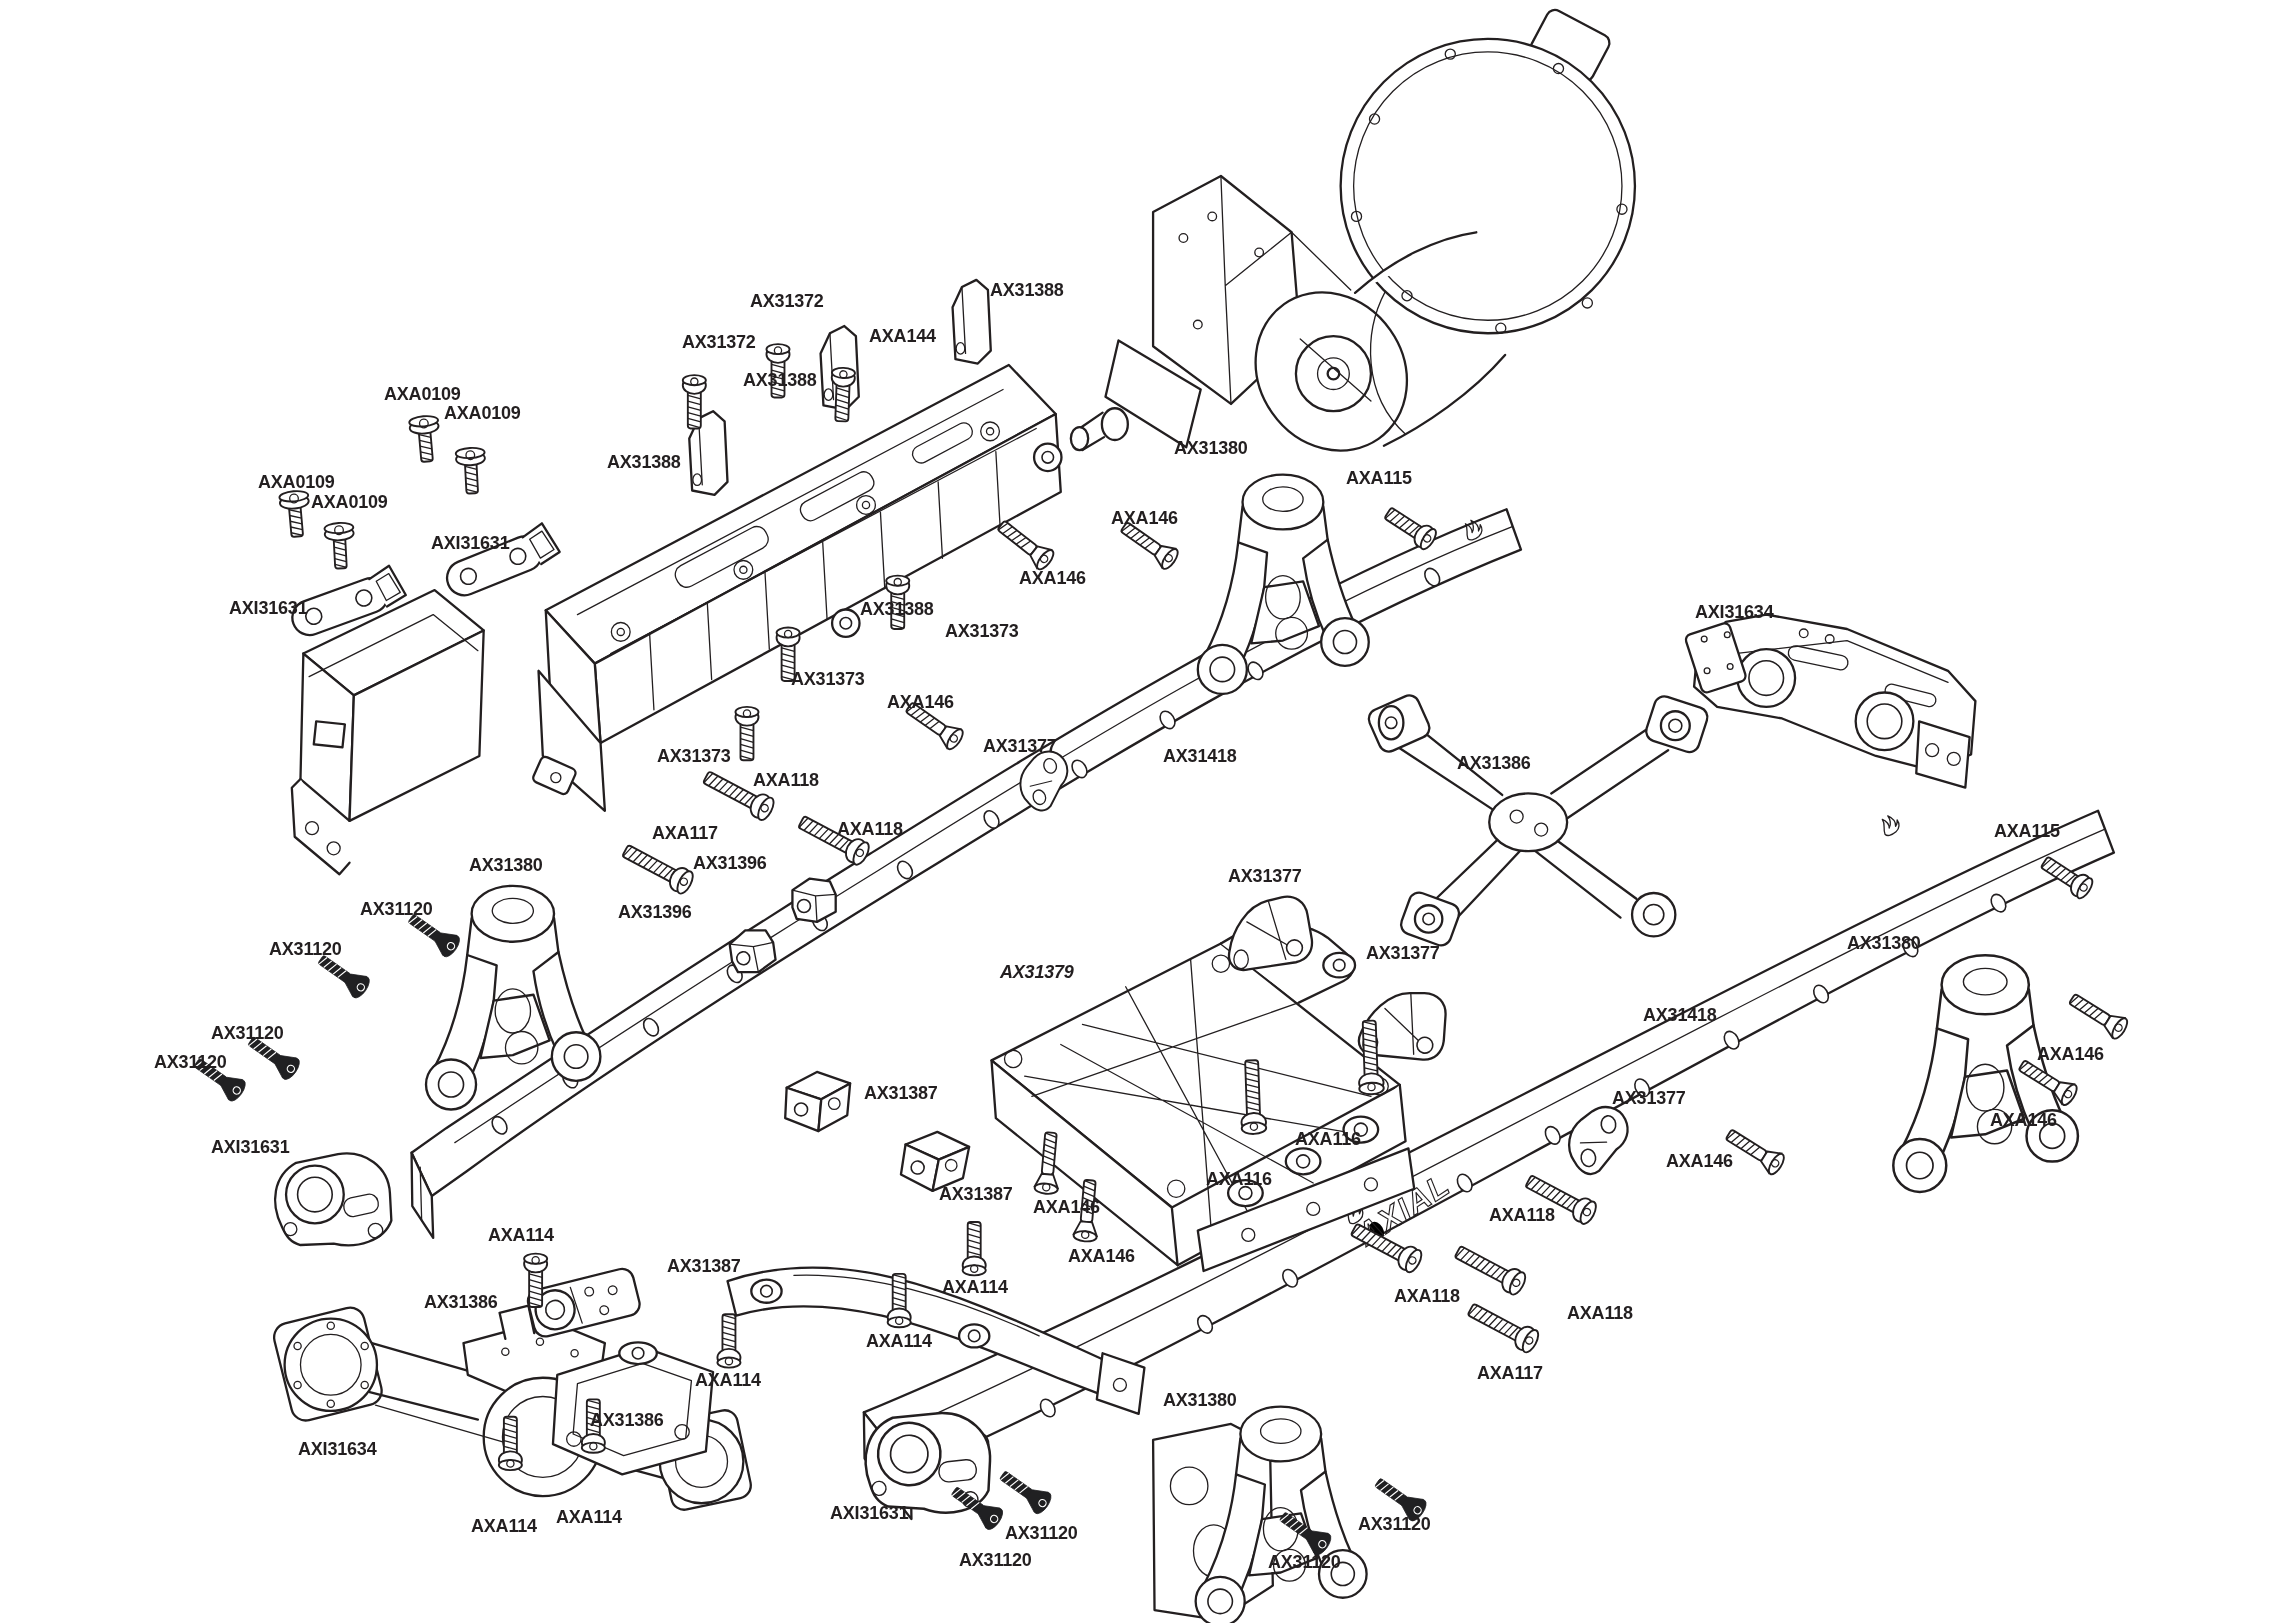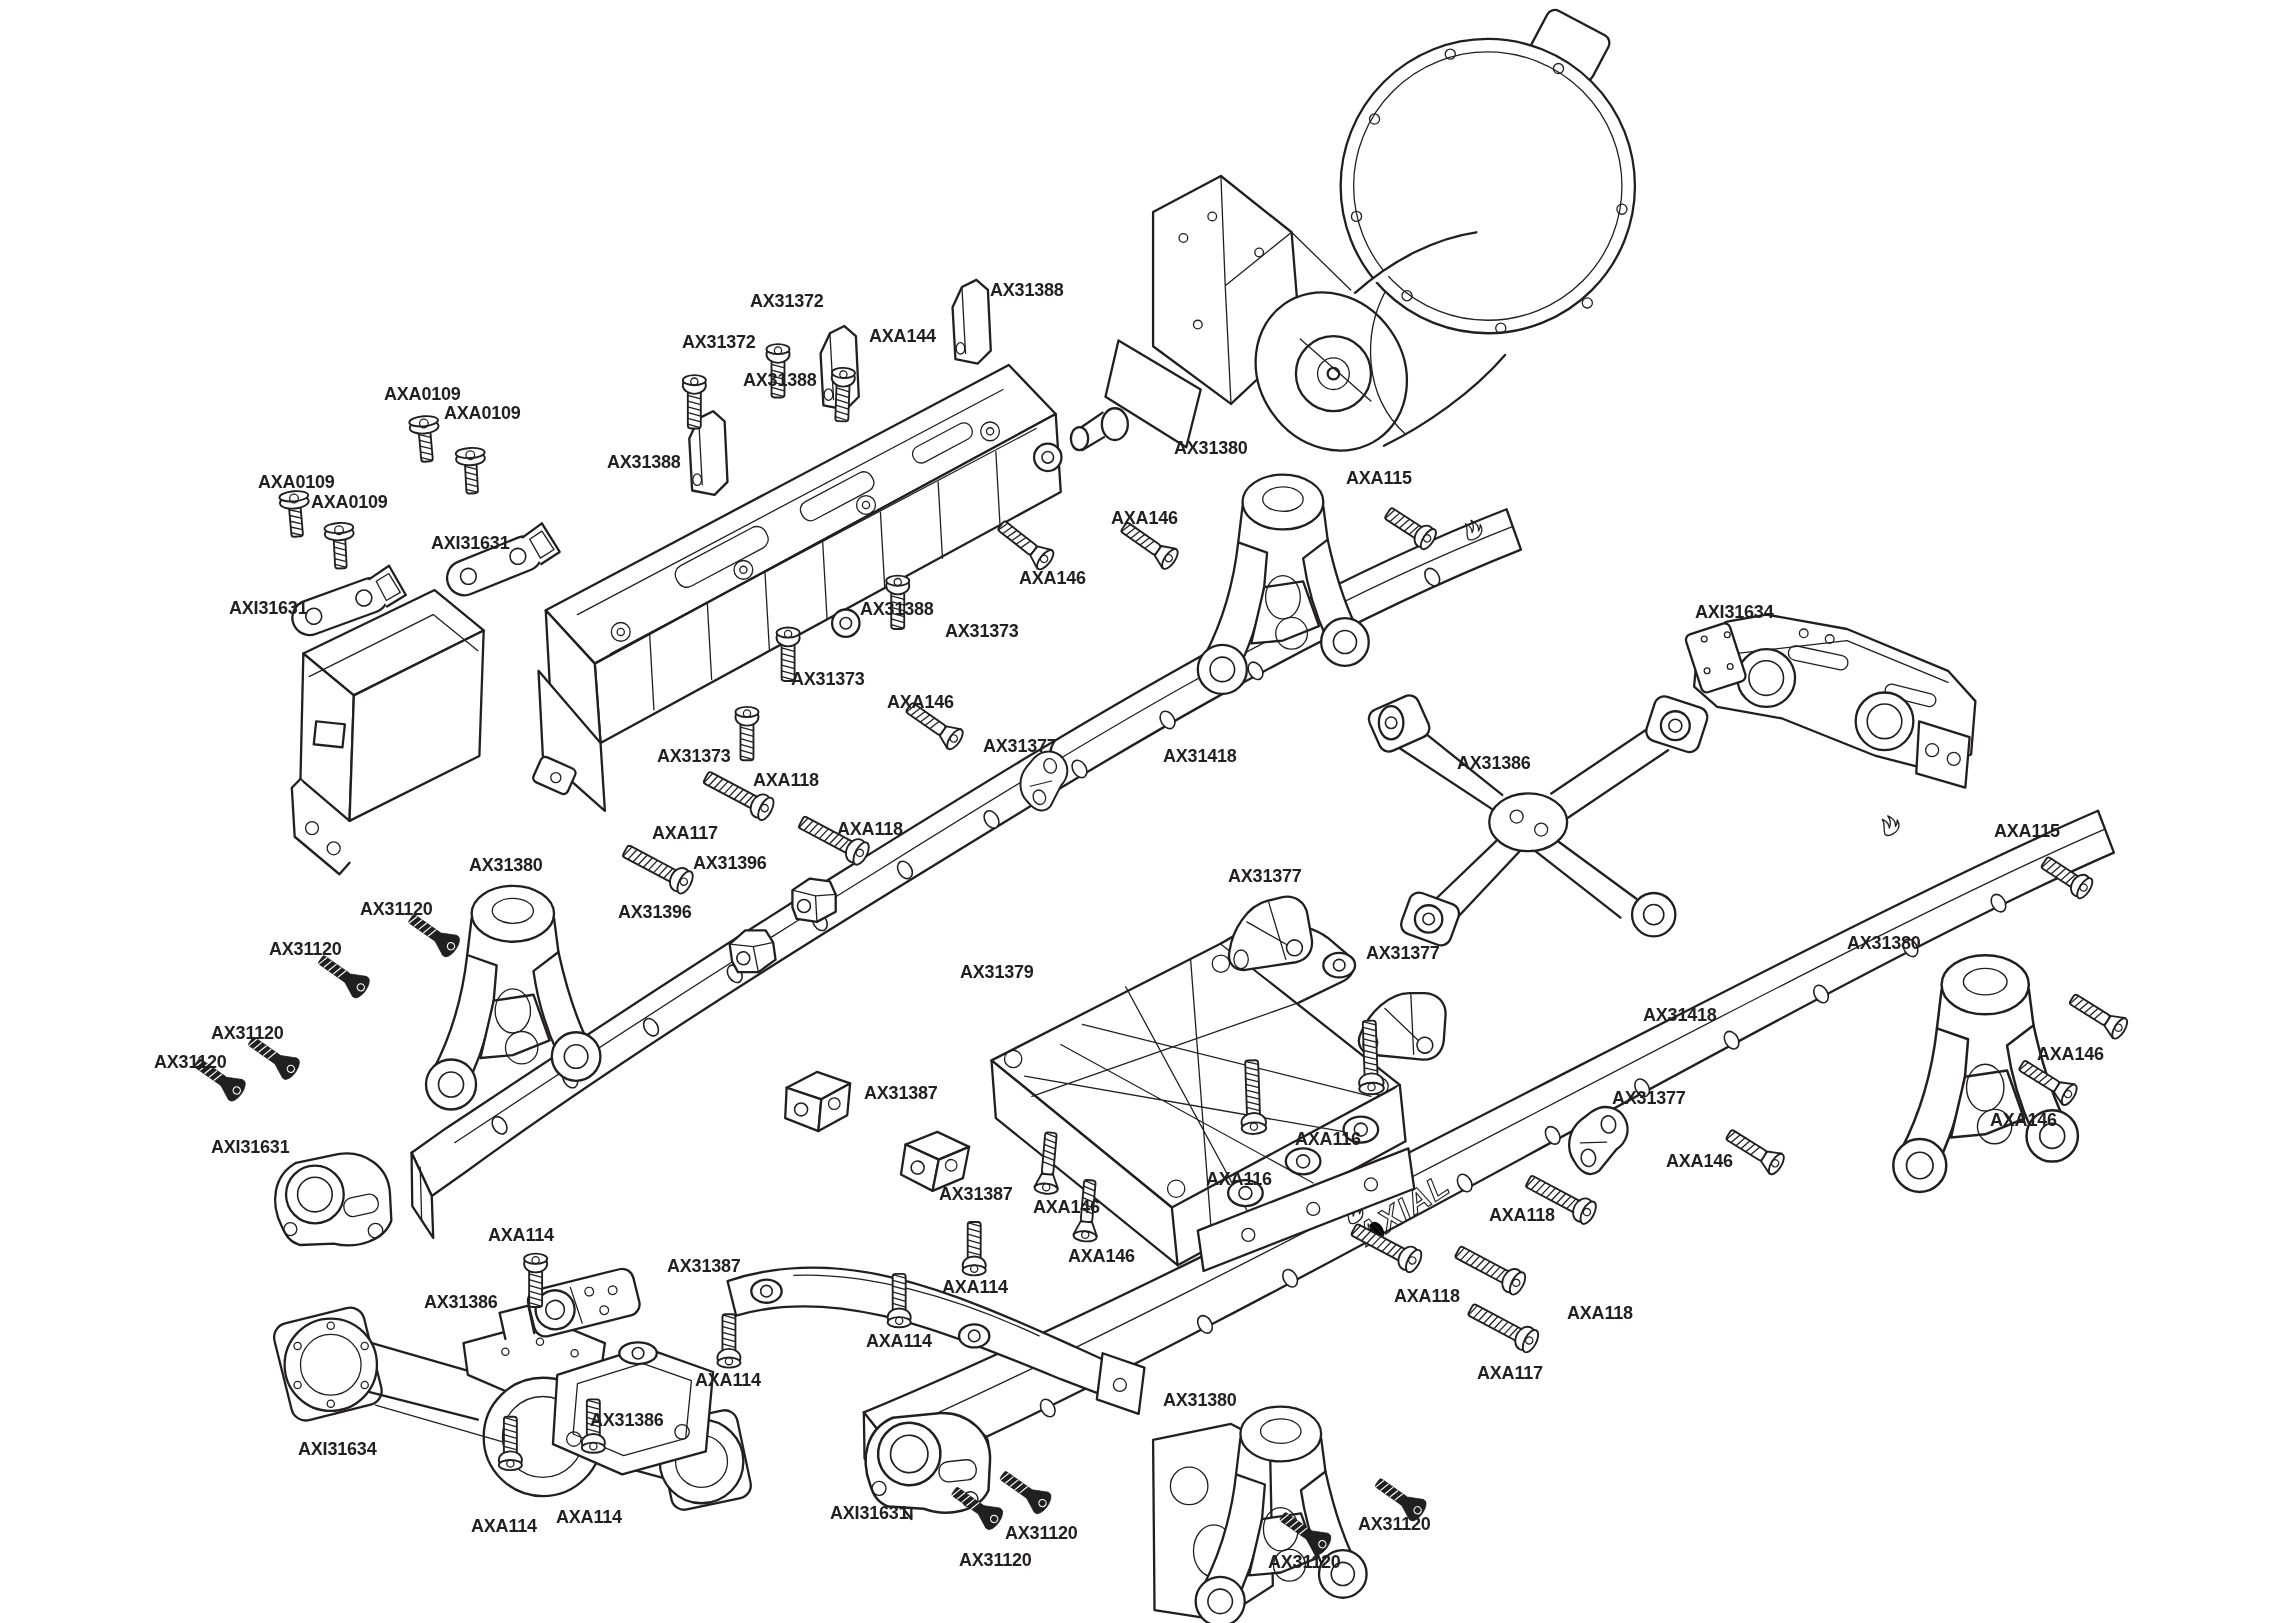--- a/index.html
+++ b/index.html
@@ -462,21 +462,21 @@
       <div class="part-label" style="left: 1847px; top: 934px;">AX31380</div>
       <div class="part-label" style="left: 2037px; top: 1045px;">AXA146</div>
       <div class="part-label" style="left: 1990px; top: 1111px;">AXA146</div>
       <div class="part-label" style="left: 1643px; top: 1006px;">AX31418</div>
       <div class="part-label" style="left: 1612px; top: 1089px;">AX31377</div>
       <div class="part-label" style="left: 1666px; top: 1152px;">AXA146</div>
       <div class="part-label" style="left: 1489px; top: 1206px;">AXA118</div>
       <div class="part-label" style="left: 1394px; top: 1287px;">AXA118</div>
       <div class="part-label" style="left: 1567px; top: 1304px;">AXA118</div>
       <div class="part-label" style="left: 1477px; top: 1364px;">AXA117</div>
-      <div class="part-label" style="left: 960px; top: 963px;">AX31379</div>
+      <div class="part-label" style="left: 1000px; top: 963px; font-style: italic;">AX31379</div>
       <div class="part-label" style="left: 1228px; top: 867px;">AX31377</div>
       <div class="part-label" style="left: 1366px; top: 944px;">AX31377</div>
       <div class="part-label" style="left: 1295px; top: 1130px;">AXA116</div>
       <div class="part-label" style="left: 1206px; top: 1170px;">AXA116</div>
       <div class="part-label" style="left: 864px; top: 1084px;">AX31387</div>
       <div class="part-label" style="left: 939px; top: 1185px;">AX31387</div>
       <div class="part-label" style="left: 667px; top: 1257px;">AX31387</div>
       <div class="part-label" style="left: 1033px; top: 1198px;">AXA146</div>
       <div class="part-label" style="left: 1068px; top: 1247px;">AXA146</div>
       <div class="part-label" style="left: 942px; top: 1278px;">AXA114</div>

